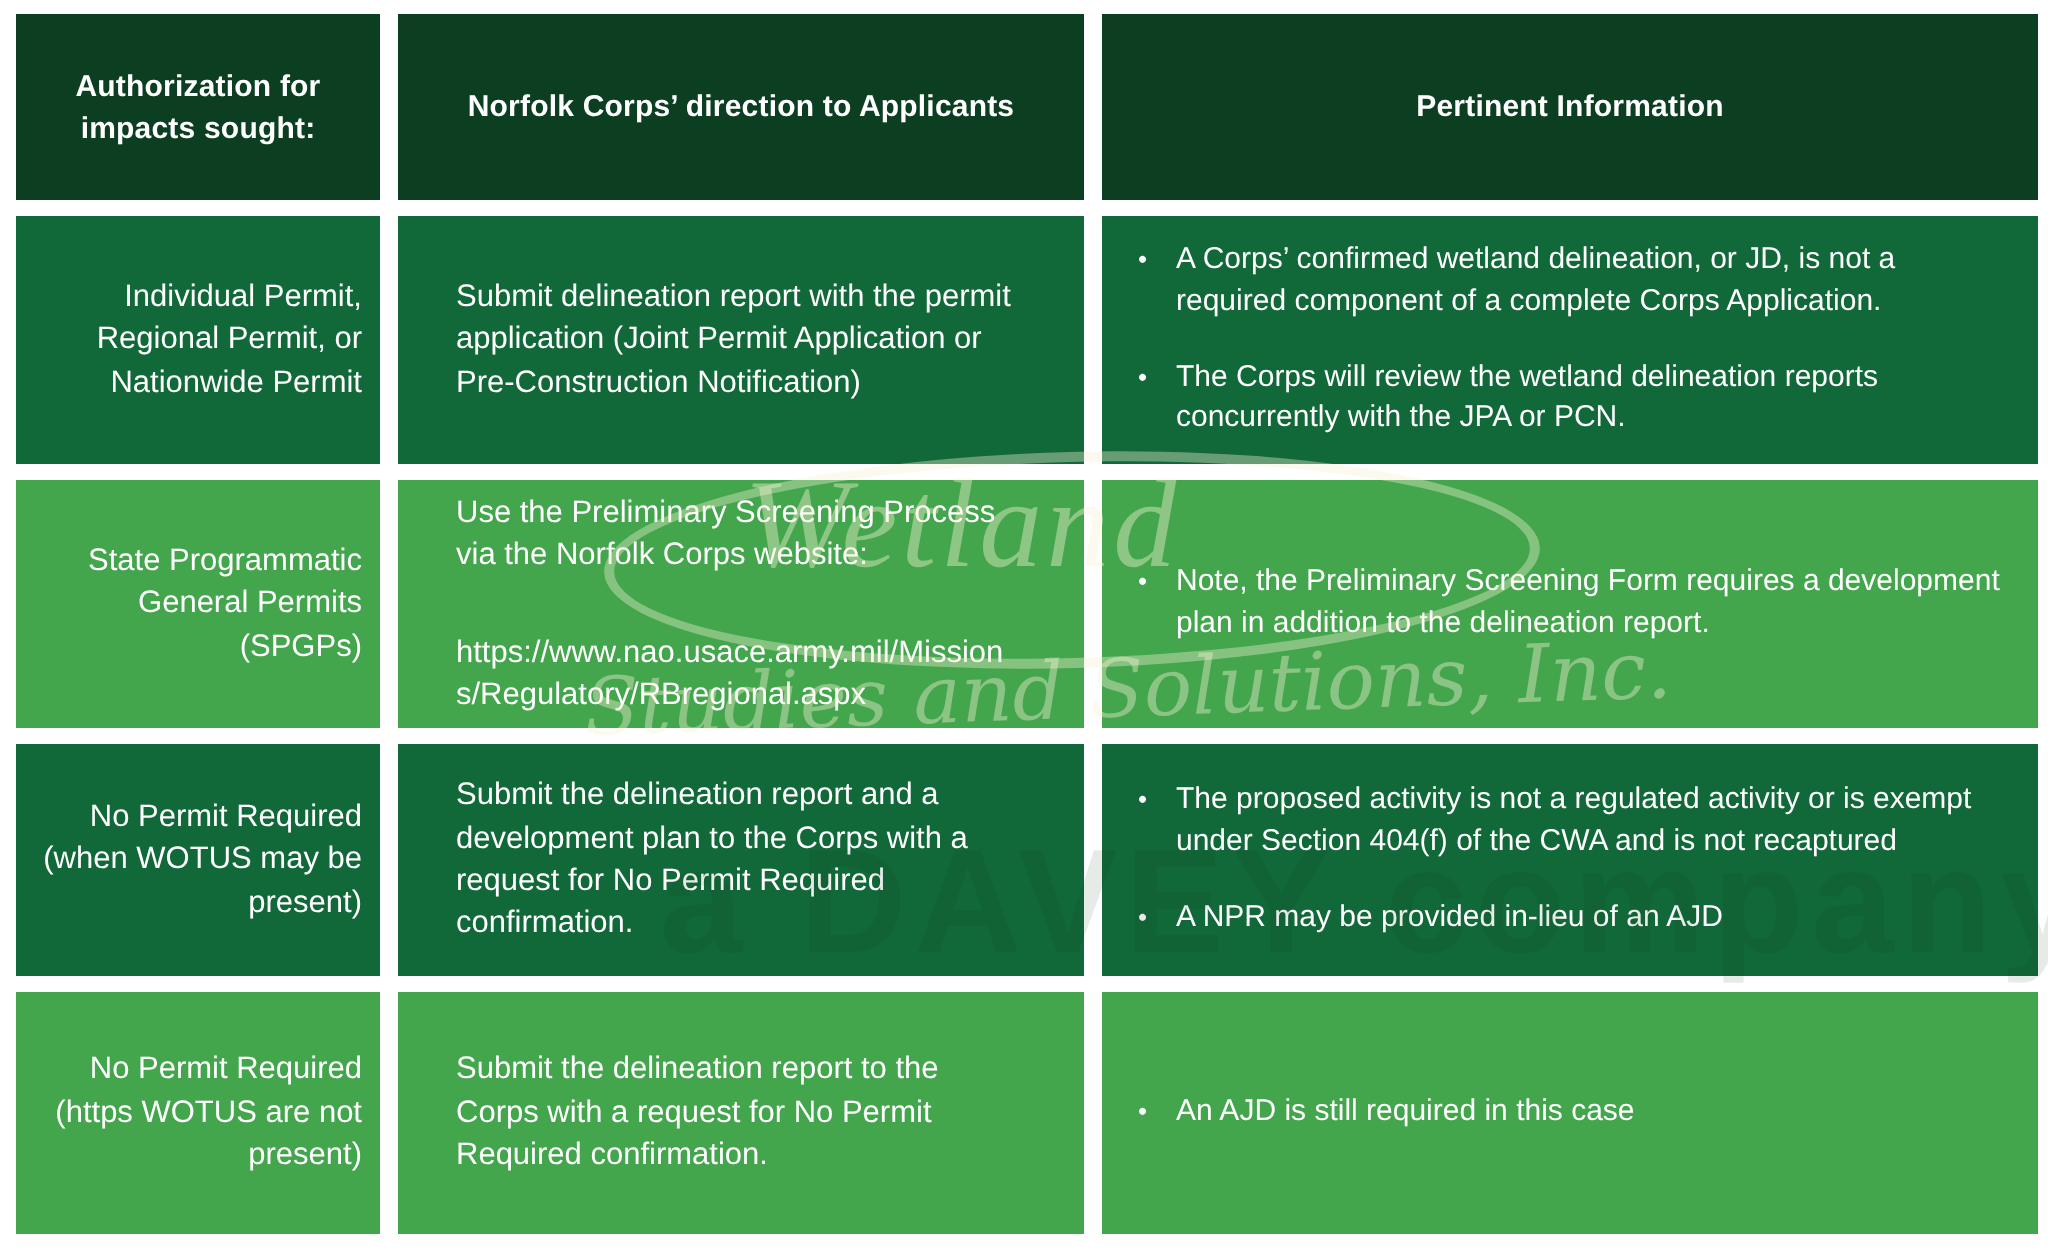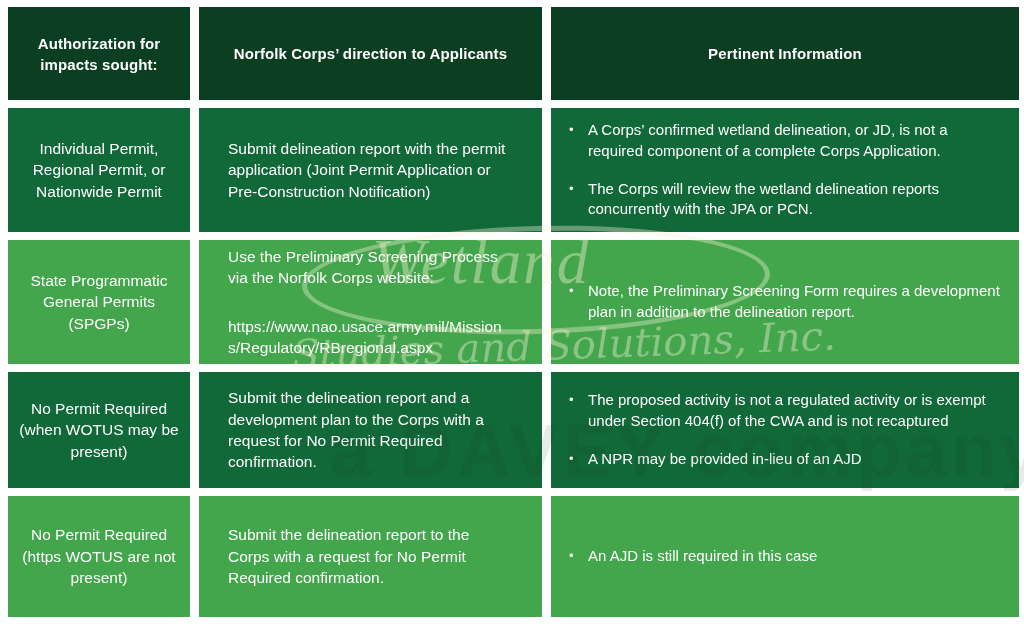--- a/index.html
+++ b/index.html
@@ -34,21 +34,21 @@
     font-size: 15px;
     line-height: 1.4;
     padding: 6px 12px;
     letter-spacing: 0.1px;
   }
   .row-dark   { background: #116839; }
   .row-light  { background: #43a64d; }
   .auth-cell {
     align-items: center;
     justify-content: center;
-    text-align: center;
+    text-align: right;
     font-size: 15.5px;
     line-height: 1.38;
     padding: 8px 9px;
   }
   .dir-cell {
     flex-direction: column;
     justify-content: center;
     font-size: 15.5px;
     line-height: 1.38;
     padding: 8px 29px;

